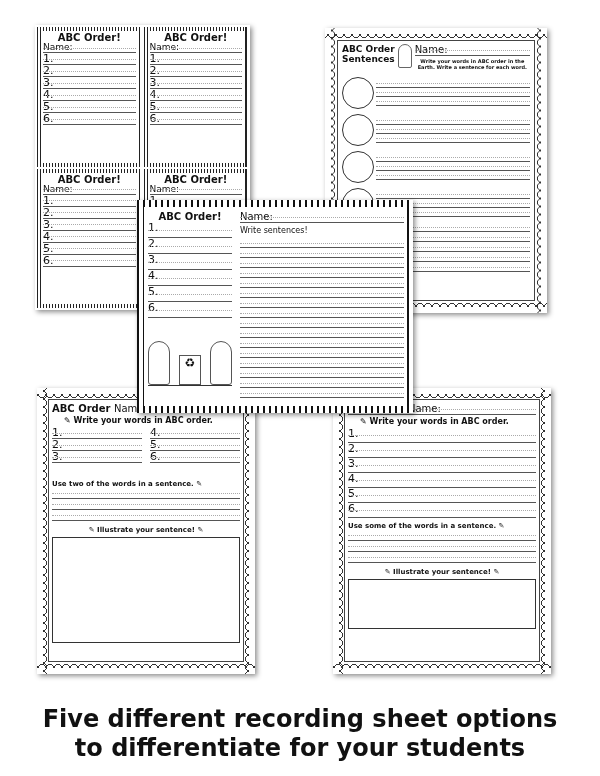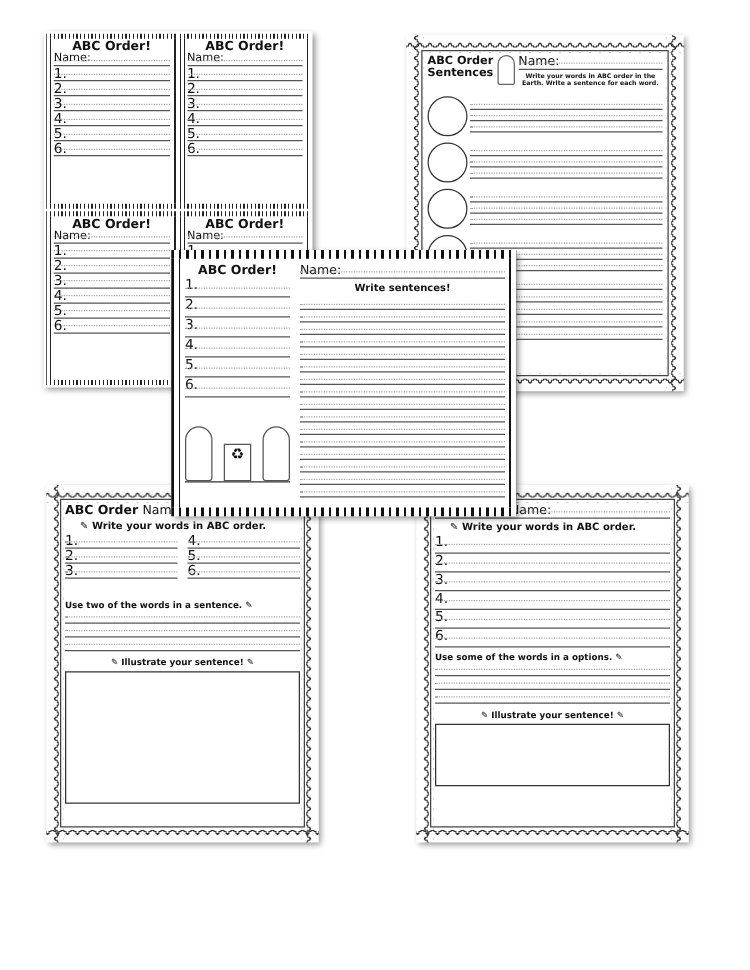--- a/index.html
+++ b/index.html
@@ -153,21 +153,21 @@
   <div class="wavy"></div>
   <div style="position:absolute;left:11px;right:11px;top:11px;bottom:12px;border:1px solid #444;padding:3px 3px;">
     <div class="line" style="font-size:10px;padding-left:60px;">Name:</div>
     <div style="font-size:8px;font-weight:bold;margin:2px 0 2px 12px;"><span>✎ </span><span>Write your words in ABC order.</span></div>
     <div class="num line" style="height:15px;">1.</div>
     <div class="num line" style="height:15px;">2.</div>
     <div class="num line" style="height:15px;">3.</div>
     <div class="num line" style="height:15px;">4.</div>
     <div class="num line" style="height:15px;">5.</div>
     <div class="num line" style="height:15px;">6.</div>
-    <div style="font-size:7px;font-weight:bold;margin-top:4px;"><span>Use some of the words in a options.</span> <span>✎</span></div>
+    <div style="font-size:7px;font-weight:bold;margin-top:4px;"><span>Use some of the words in a sentence.</span> <span>✎</span></div>
     <div class="line" style="height:11px;"></div>
       <div class="line" style="height:11px;"></div>
       <div class="line" style="height:11px;"></div>
     <div style="font-size:7px;font-weight:bold;text-align:center;margin:5px 0 3px;"><span>✎ </span><span>Illustrate your sentence!</span><span> ✎</span></div>
     <div style="border:1px solid #333;height:50px;"></div>
   </div>
 </div>
 
 <div class="sheet" style="left:137px;top:200px;width:276px;height:213px;">
   <div style="position:absolute;inset:0;border:7px solid transparent;border-image:repeating-linear-gradient(90deg,#111 0 2px,#fff 2px 6px) 7;"></div>
@@ -181,21 +181,21 @@
       <div class="num line" style="height:16px;">5.</div>
       <div class="num line" style="height:16px;">6.</div>
       <div style="display:flex;justify-content:space-between;align-items:flex-end;margin-top:8px;height:60px;border-bottom:1px solid #333;">
         <div style="width:22px;height:44px;border:1px solid #555;border-radius:11px 11px 3px 3px;"></div>
         <div style="width:22px;height:30px;border:1px solid #555;text-align:center;font-size:12px;">♻</div>
         <div style="width:22px;height:44px;border:1px solid #555;border-radius:11px 11px 3px 3px;"></div>
       </div>
     </div>
     <div style="flex:1;padding-top:2px;">
       <div class="line" style="font-size:10px;">Name:</div>
-      <div style="font-weight:bold;font-size:8px;text-align:center;margin:3px 0;">Write sentences!</div>
+      <div style="font-weight:normal;font-size:8px;margin:3px 0;">Write sentences!</div>
       <div class="line" style="height:10px;"></div>
         <div class="line" style="height:10px;"></div>
         <div class="line" style="height:10px;"></div>
         <div class="line" style="height:10px;"></div>
         <div class="line" style="height:10px;"></div>
         <div class="line" style="height:10px;"></div>
         <div class="line" style="height:10px;"></div>
         <div class="line" style="height:10px;"></div>
         <div class="line" style="height:10px;"></div>
         <div class="line" style="height:10px;"></div>
@@ -203,13 +203,15 @@
         <div class="line" style="height:10px;"></div>
         <div class="line" style="height:10px;"></div>
         <div class="line" style="height:10px;"></div>
         <div class="line" style="height:10px;"></div>
         <div class="line" style="height:10px;"></div>
     </div>
   </div>
 </div>
 
 <div class="caption" style="top:705px;">
+  <div>Five different recording sheet options</div>
+  <div>to differentiate for your students</div>
 </div>
 
 </body></html>

